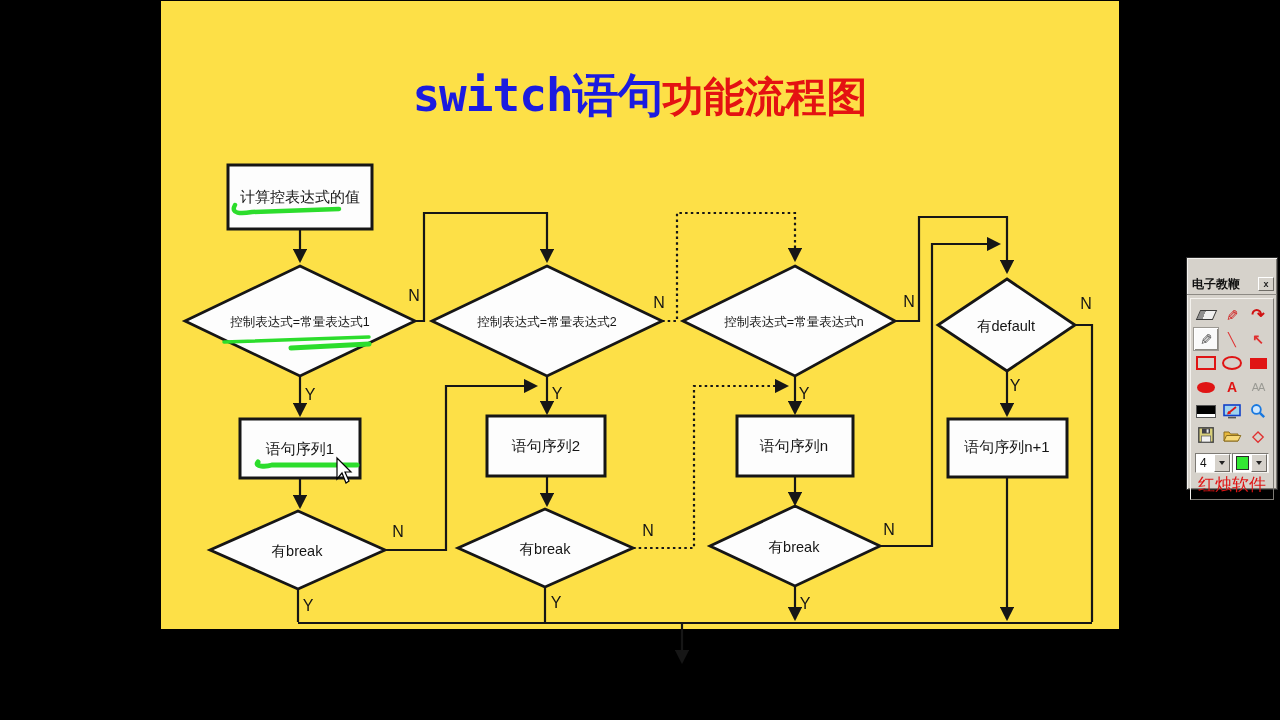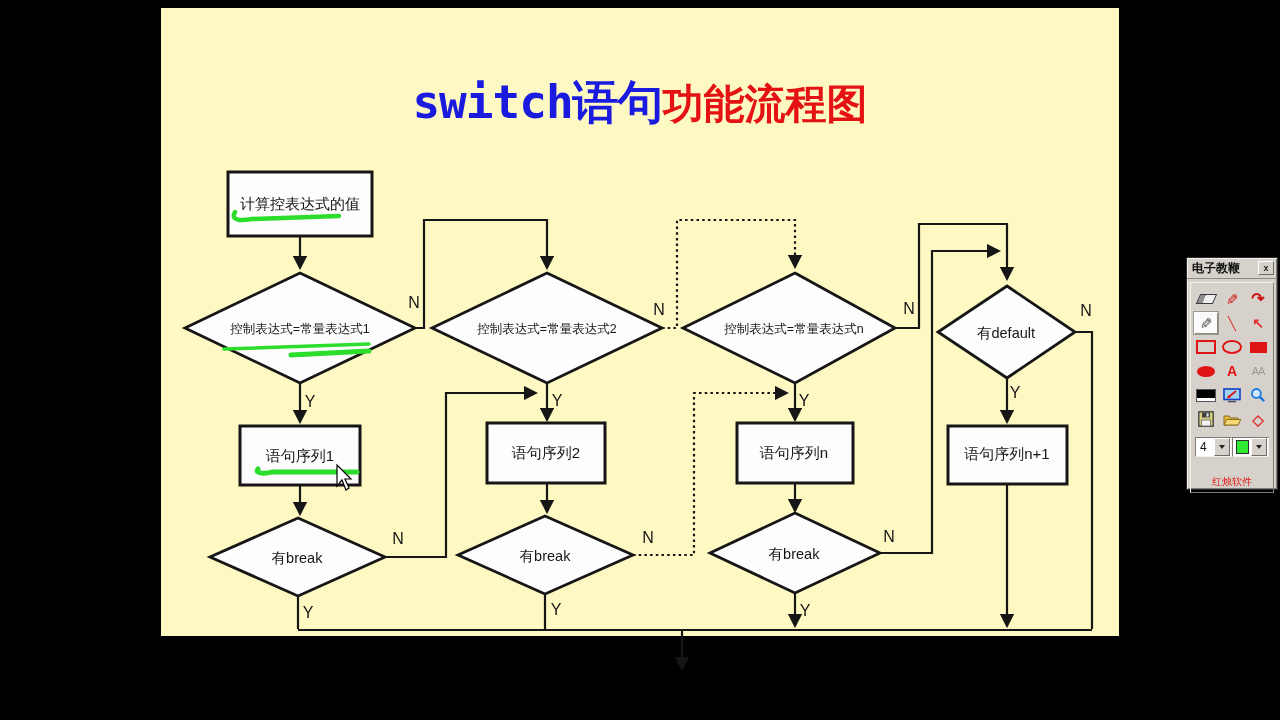--- a/index.html
+++ b/index.html
@@ -1,38 +1,38 @@
 <!DOCTYPE html>
 <html><head>
 <meta charset="utf-8">
 <style>
   html,body{margin:0;padding:0;background:#000;}
   .stage{position:relative;width:1280px;height:720px;background:#000;overflow:hidden;
          font-family:"Liberation Sans",sans-serif;}
-  .slide{position:absolute;left:161px;top:8px;width:958px;height:628px;background:#fef9c3;}
+  .slide{position:absolute;left:161px;top:1px;width:958px;height:628px;background:#fde047;}
   .title{position:absolute;left:0;right:0;top:64px;text-align:center;white-space:nowrap;}
   .title .t1{font-family:"DejaVu Sans Mono",monospace;font-weight:bold;font-size:46px;
              color:#1b1be0;letter-spacing:-1px;}
   .title .t2{font-family:"DejaVu Sans",sans-serif;font-weight:bold;font-size:41px;color:#e41212;}
   .flow{position:absolute;left:0;top:0;width:958px;height:720px;}
   .flow text{font-family:"Liberation Sans",sans-serif;fill:#151515;text-anchor:middle;}
   .flow .cond{font-size:12.5px;}
   .flow .node{font-size:15px;}
   .flow .brk{font-size:14.5px;}
   .flow .yn{font-size:16px;}
   .flow .shape{fill:#fdfdfd;stroke:#161616;}
   .flow .edge{fill:none;stroke:#161616;stroke-width:2.2;}
   .flow .edge.dotted{stroke-dasharray:2.5 3.2;}
   .flow .green{fill:none;stroke:#2cdd2c;stroke-linecap:round;}
   
   .panel{position:absolute;left:1186px;top:257px;width:92px;height:233px;background:#d6d2cb;
          border:1px solid #2b2b2b;box-shadow:inset 1px 1px 0 #f4f2ee, inset -1px -1px 0 #7d7a74;
          box-sizing:border-box;font-family:"Liberation Sans",sans-serif;}
   .panel-titlebar{height:20px;display:flex;align-items:center;justify-content:space-between;
-         padding:0 3px 0 5px;border-bottom:1px solid #8d8a84;}
+         padding:16px 3px 0 5px;border-bottom:1px solid #8d8a84;}
   .panel-title{font-size:12px;font-weight:bold;color:#111;}
   .panel-close{width:16px;height:14px;font-size:9px;font-weight:bold;line-height:11px;
          background:#d6d2cb;border:1px solid;border-color:#fff #6f6c66 #6f6c66 #fff;
          color:#222;padding:0;cursor:default;}
   .panel-body{margin:3px;border:1px solid;border-color:#f4f2ee #7d7a74 #7d7a74 #f4f2ee;
          padding:4px 2px 3px 2px;}
   .tool-grid{display:grid;grid-template-columns:repeat(3,1fr);grid-auto-rows:24px;
          align-items:center;justify-items:center;}
   .tool{width:24px;height:22px;display:flex;align-items:center;justify-content:center;}
   .tool.selected{background:#fafafa;border:1px solid #9b9892;
@@ -55,21 +55,21 @@
   .i-diamond{font-size:15px;font-weight:bold;color:#e03030;}
   .combo-row{display:flex;justify-content:space-between;margin:6px 2px 0 2px;}
   .combo{width:38px;height:20px;background:#fff;border:1px solid;box-sizing:border-box;
          border-color:#7d7a74 #f4f2ee #f4f2ee #7d7a74;display:flex;align-items:center;}
   .combo-value{flex:1;font-size:12px;color:#111;padding-left:4px;}
   .combo-swatch{flex:1;height:12px;margin:0 2px 0 3px;background:#33e833;border:1px solid #2a2a2a;}
   .combo-btn{width:14px;height:16px;margin-right:1px;background:#d6d2cb;border:1px solid;
          border-color:#fff #6f6c66 #6f6c66 #fff;display:flex;align-items:center;justify-content:center;}
   .tri{width:0;height:0;border-left:3.5px solid transparent;border-right:3.5px solid transparent;
          border-top:4.5px solid #222;}
-  .brand{margin-top:18px;text-align:center;font-size:10px;color:#e01414;}
+  .brand{margin-top:0;text-align:center;font-size:17px;color:#e01414;}
 </style>
 </head>
 <body>
 
 <div class="stage">
   <div class="slide">
     <div class="title">
       <span class="t1">switch语句</span><span class="t2">功能流程图</span>
     </div>
 

